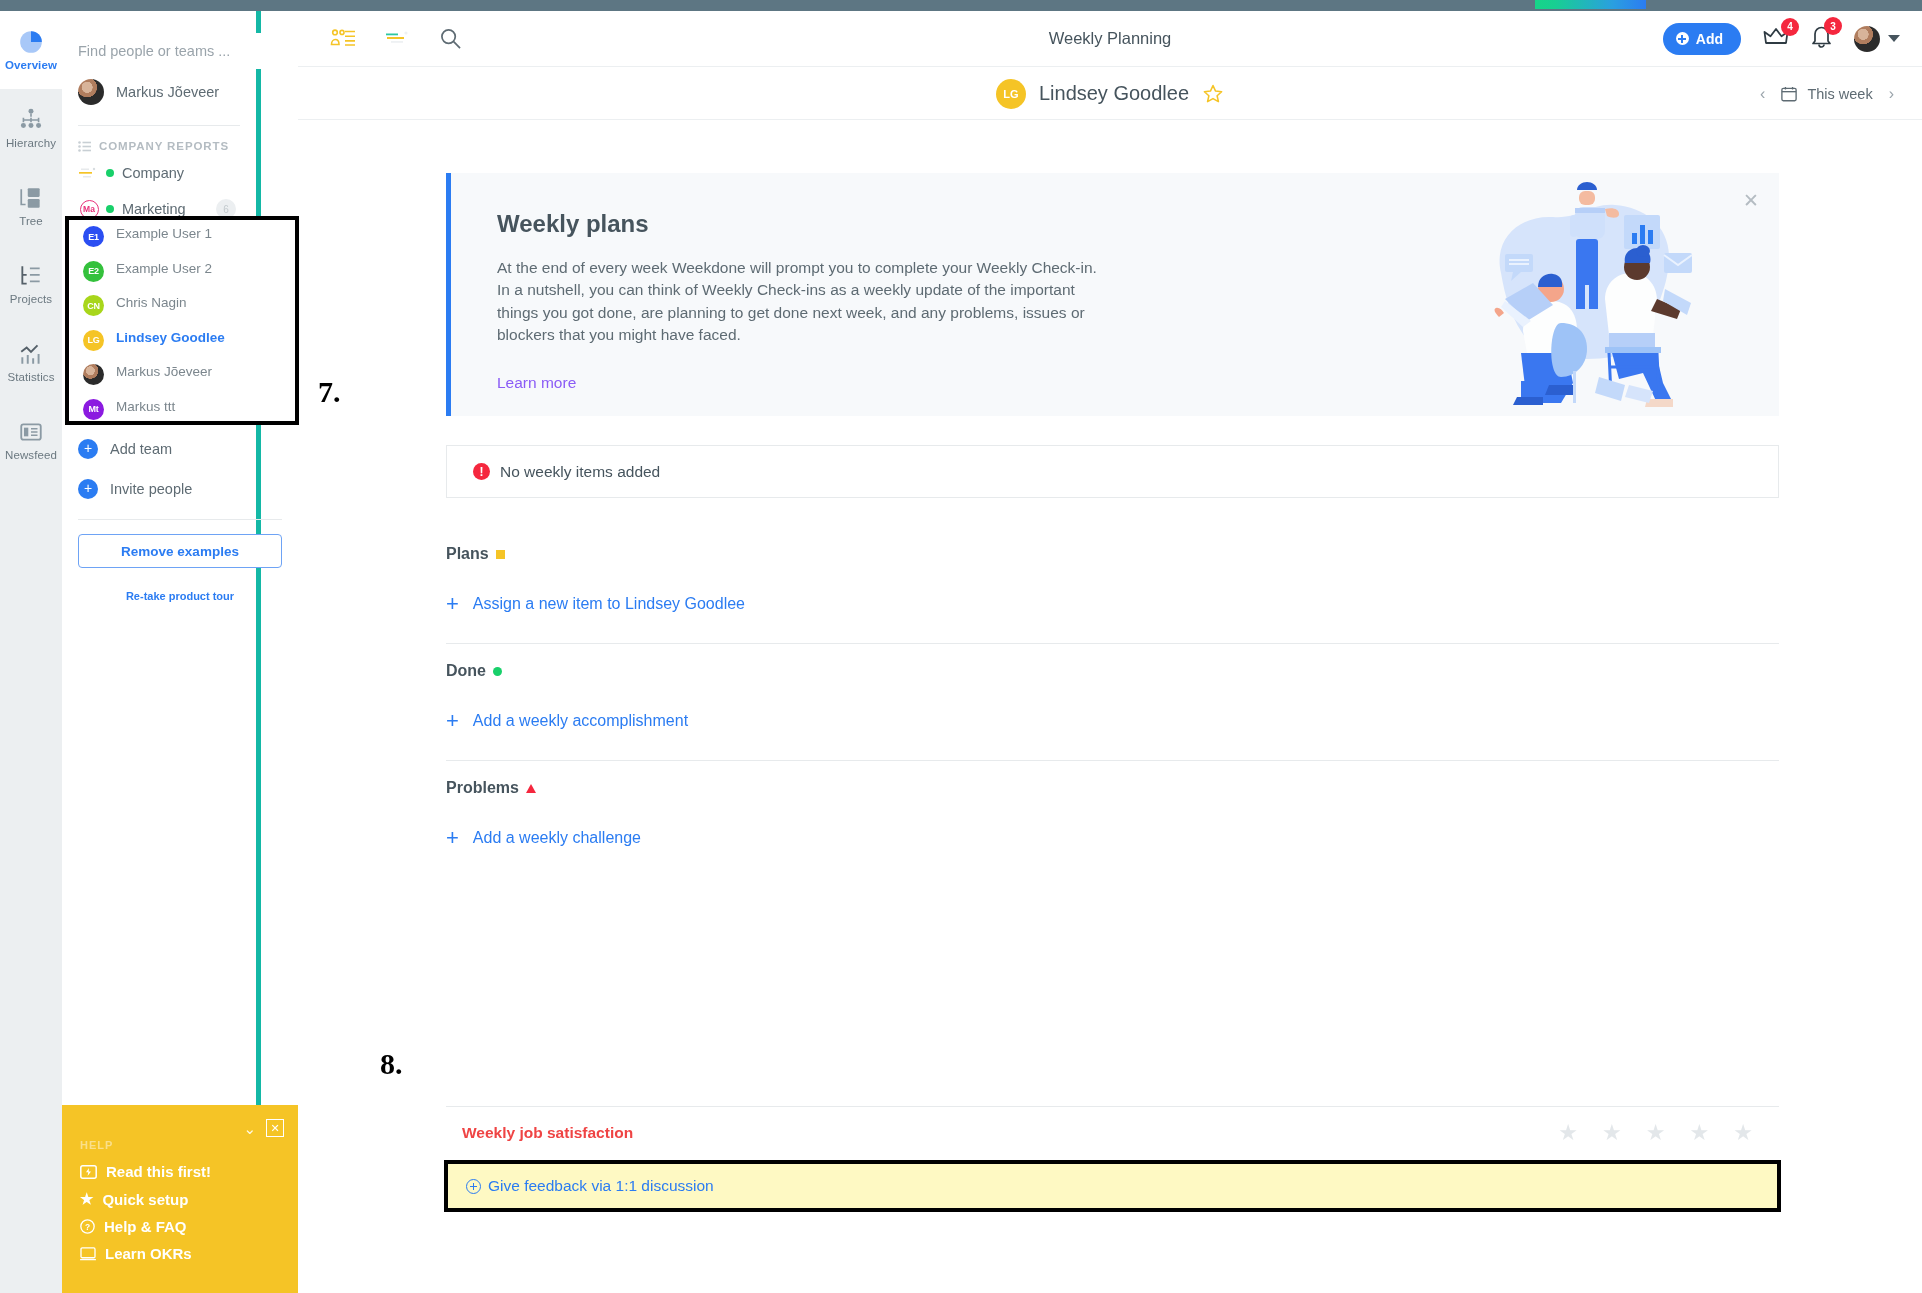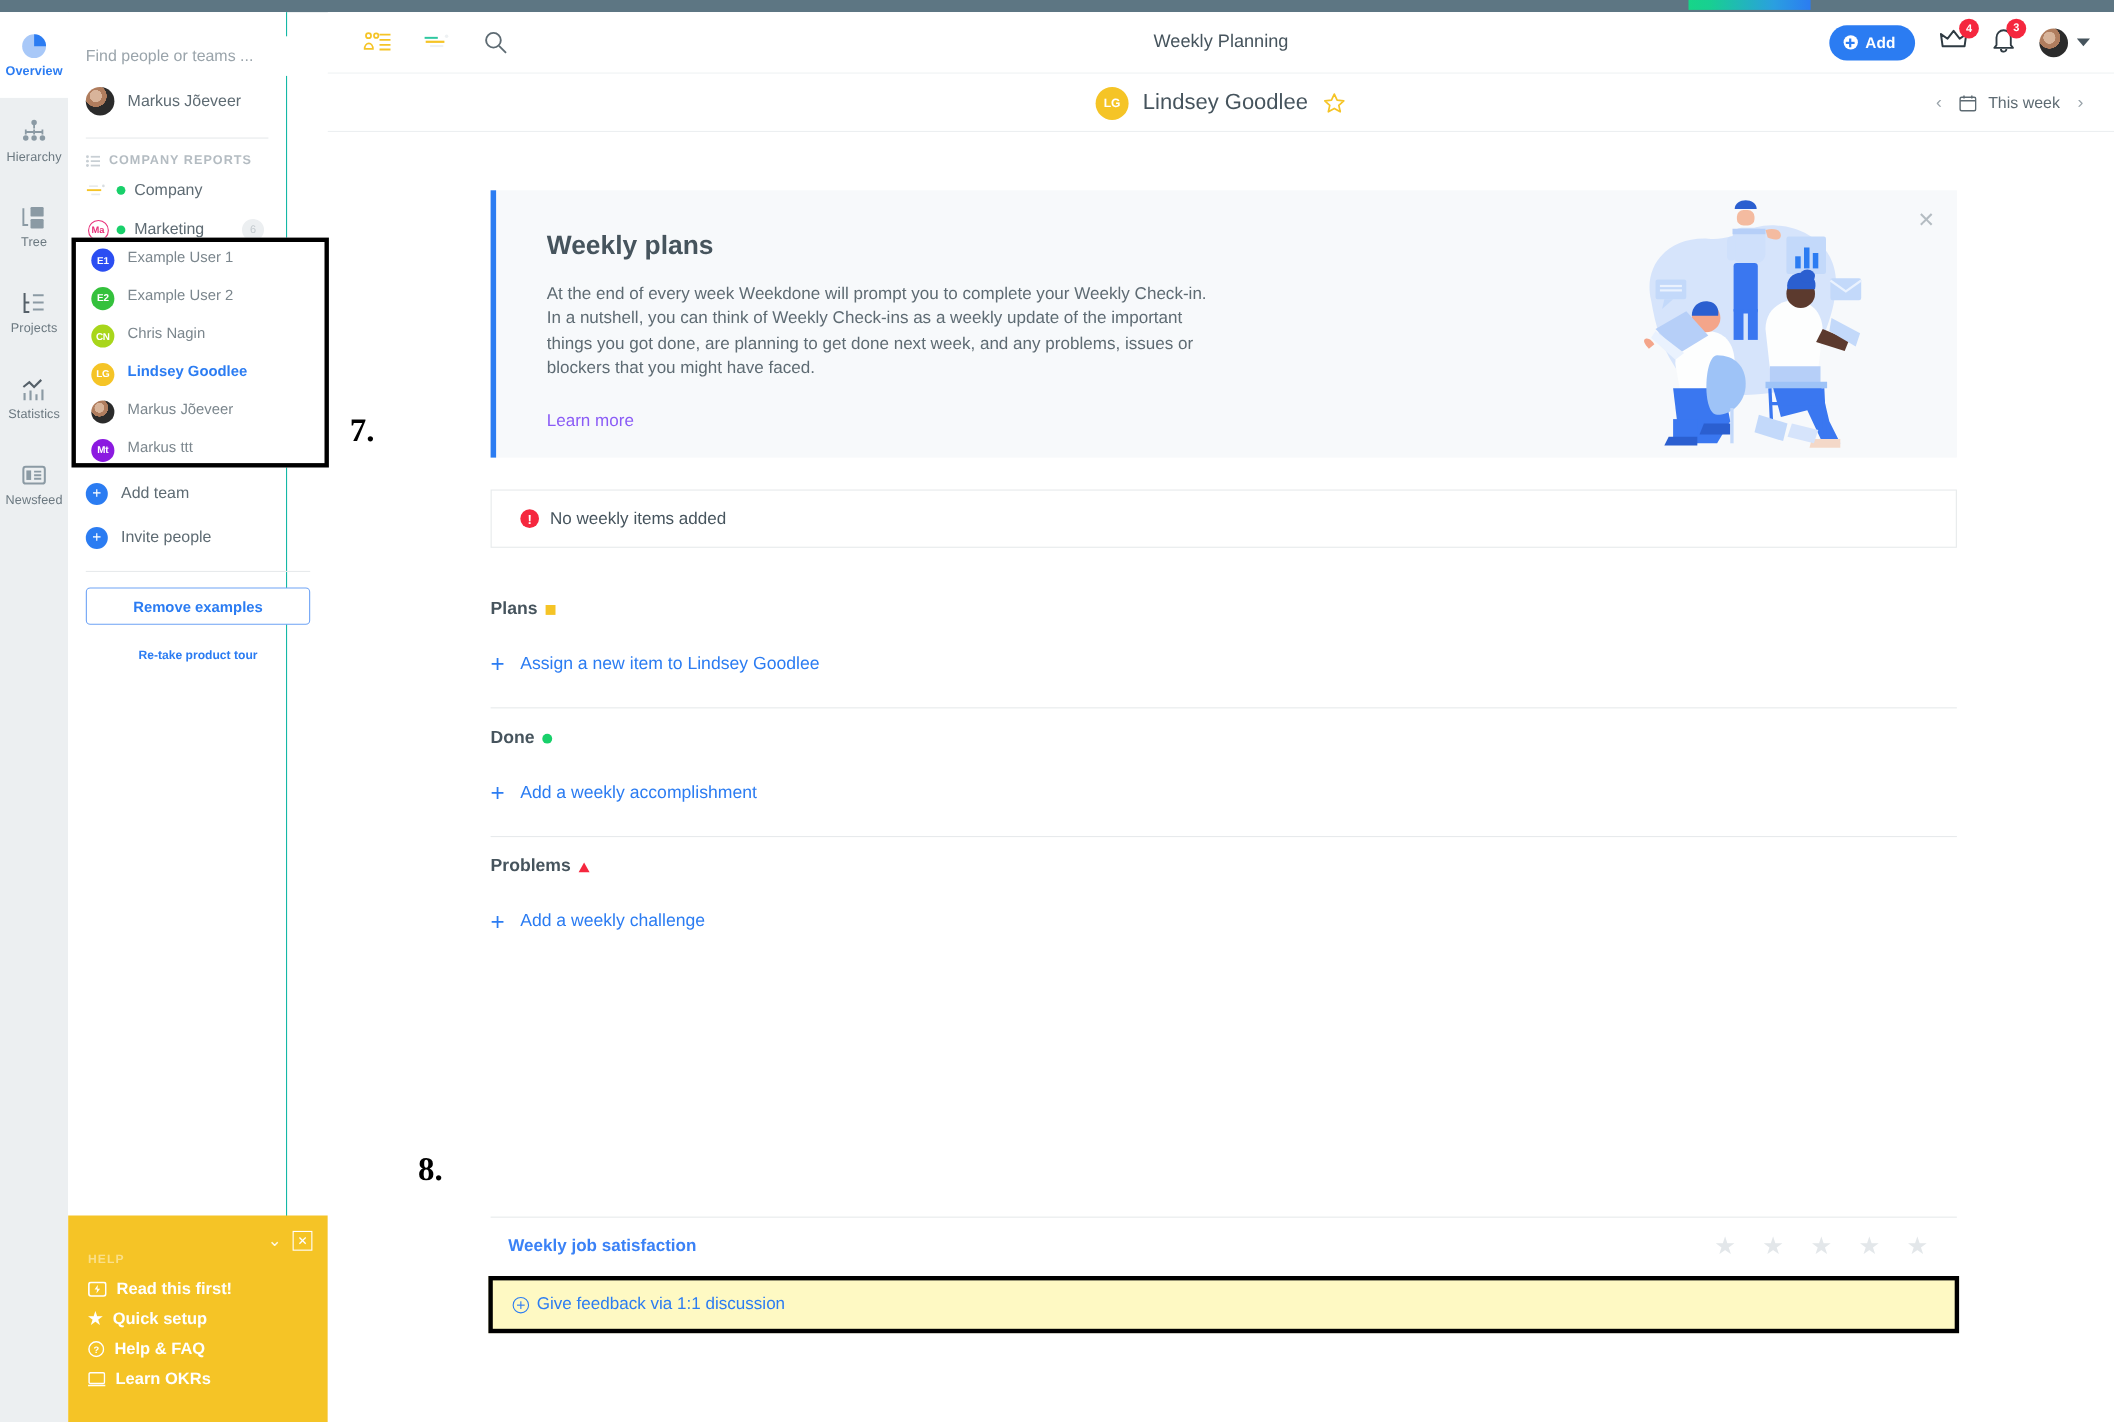--- a/index.html
+++ b/index.html
@@ -33,21 +33,21 @@
   .rail-item .lbl {
     font-size: 11.5px; color: #6b7880; letter-spacing: .1px; line-height: 1;
   }
   .rail-item.active { background: #ffffff; }
   .rail-item.active .lbl { color: #2b7cf2; font-weight: bold; }
   .rail-ico { width: 26px; height: 26px; display:block; }
 
   
   .side {
     position: absolute; left: 62px; top: 11px; width: 199px; height: 1282px;
-    background: #ffffff; border-right: 1px solid #14b8a6;
+    background: #ffffff; border-right: 5px solid #14b8a6;
   }
   .search-box {
     margin: 22px 16px 0 16px; height: 36px; border: none; width: 204px;
     font-size: 14.5px; color: #9aa4ab; font-family: "Liberation Sans", sans-serif;
     background: #fff; outline: none;
   }
   .search-box::placeholder { color: #9aa4ab; }
 
   .me-row {
     display: flex; align-items: center; gap: 12px;
@@ -240,21 +240,21 @@
     color:#2b7cf2; font-size:16px; cursor:pointer;
   }
   .add-link .pl { font-size: 22px; font-weight: 300; line-height:1; color:#2b7cf2; }
   .hr-sec { height:1px; background:#e7eaec; margin-top: 28px; }
 
   .sat-row {
     position:absolute; left:148px; top:986px; width:1333px; height:53px;
     display:flex; align-items:center; justify-content:space-between;
     padding: 0 26px 0 16px; border-top:1px solid #e7eaec; background:#fff;
   }
-  .sat-lbl { font-size:15.5px; color:#3b82f6; font-weight:bold; }
+  .sat-lbl { font-size:15.5px; color:#ef4444; font-weight:bold; }
   .stars { display:flex; gap:24px; }
   .star { font-size: 22px; color:#e3e7ea; cursor:pointer; line-height:1; }
 
   .fb-box {
     position:absolute; left:146px; top:1040px; width:1337px; height:52px;
     border:4px solid #000; background:#fef9c3; display:flex; align-items:center;
     padding-left: 18px;
   }
   .fb-link { display:flex; align-items:center; gap:7px; color:#2b7cf2; font-size:15.5px; cursor:pointer; }
   .circ-plus {

